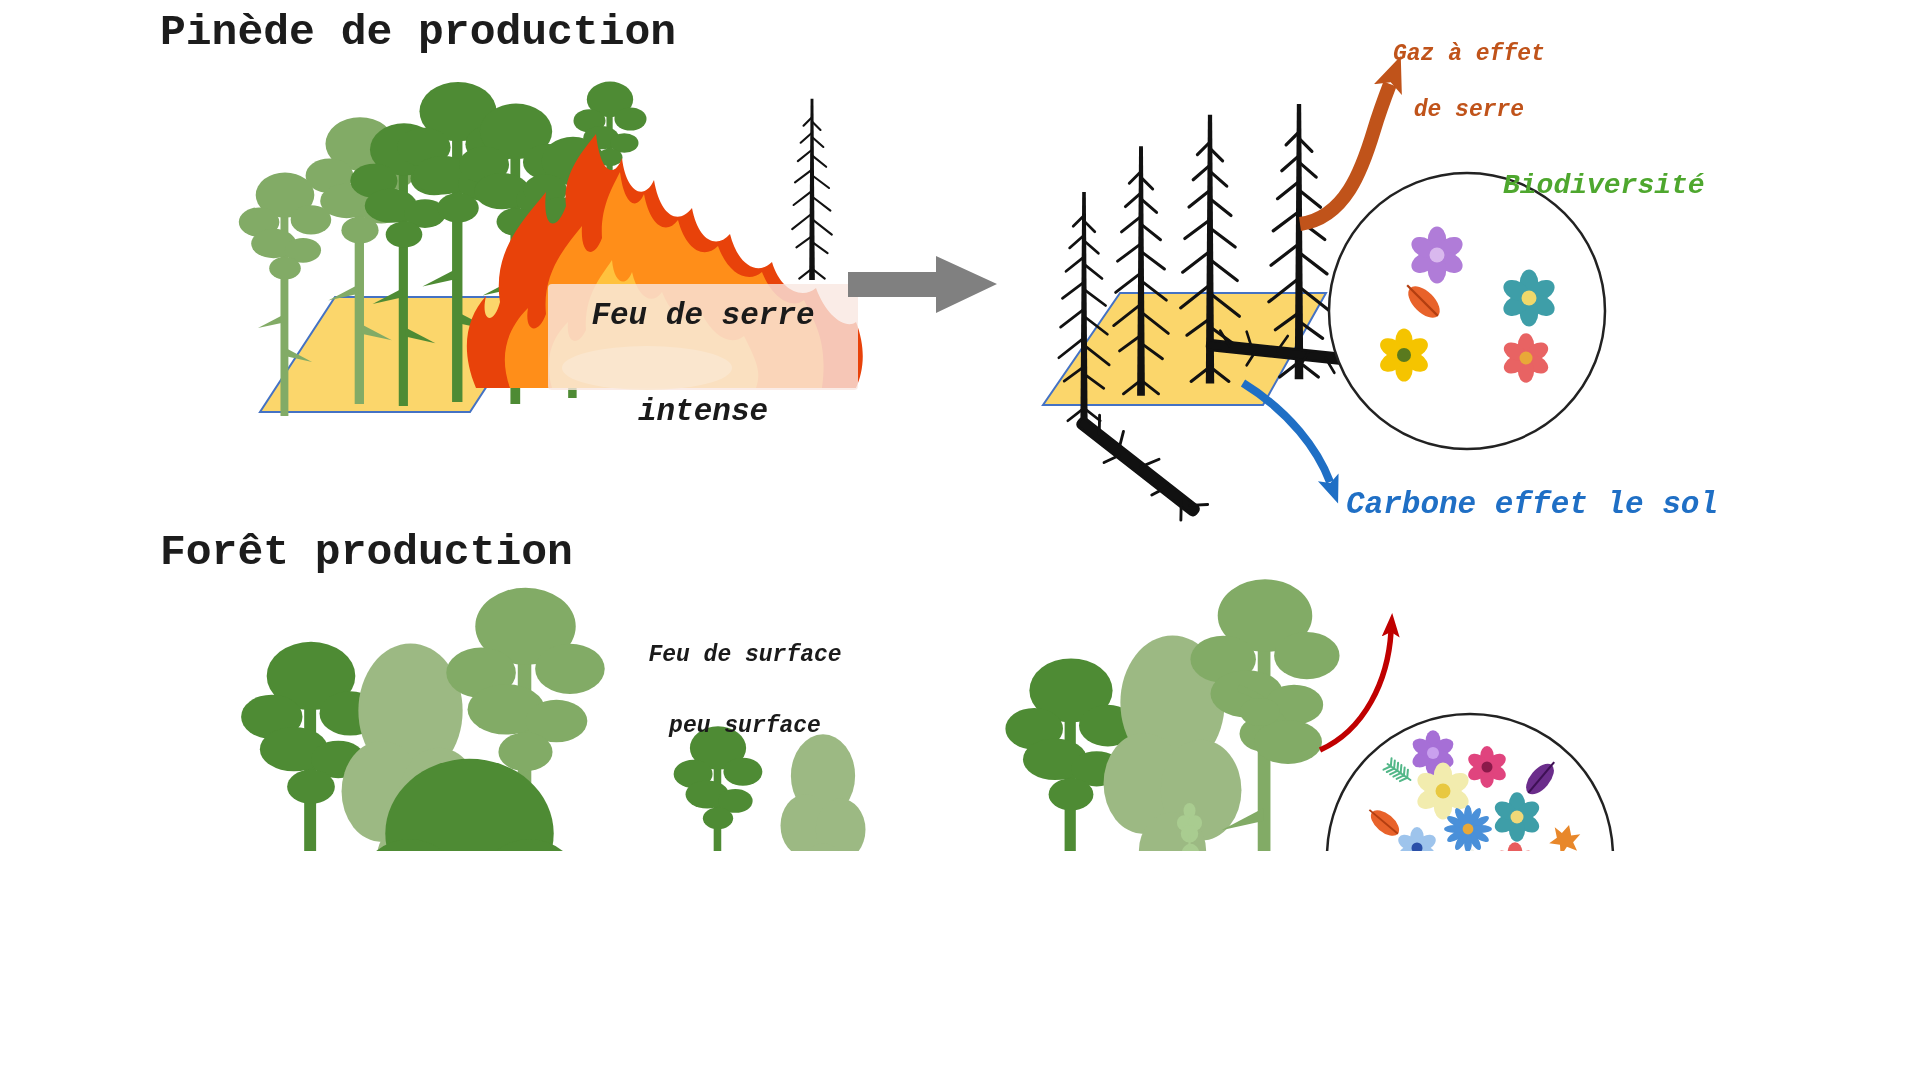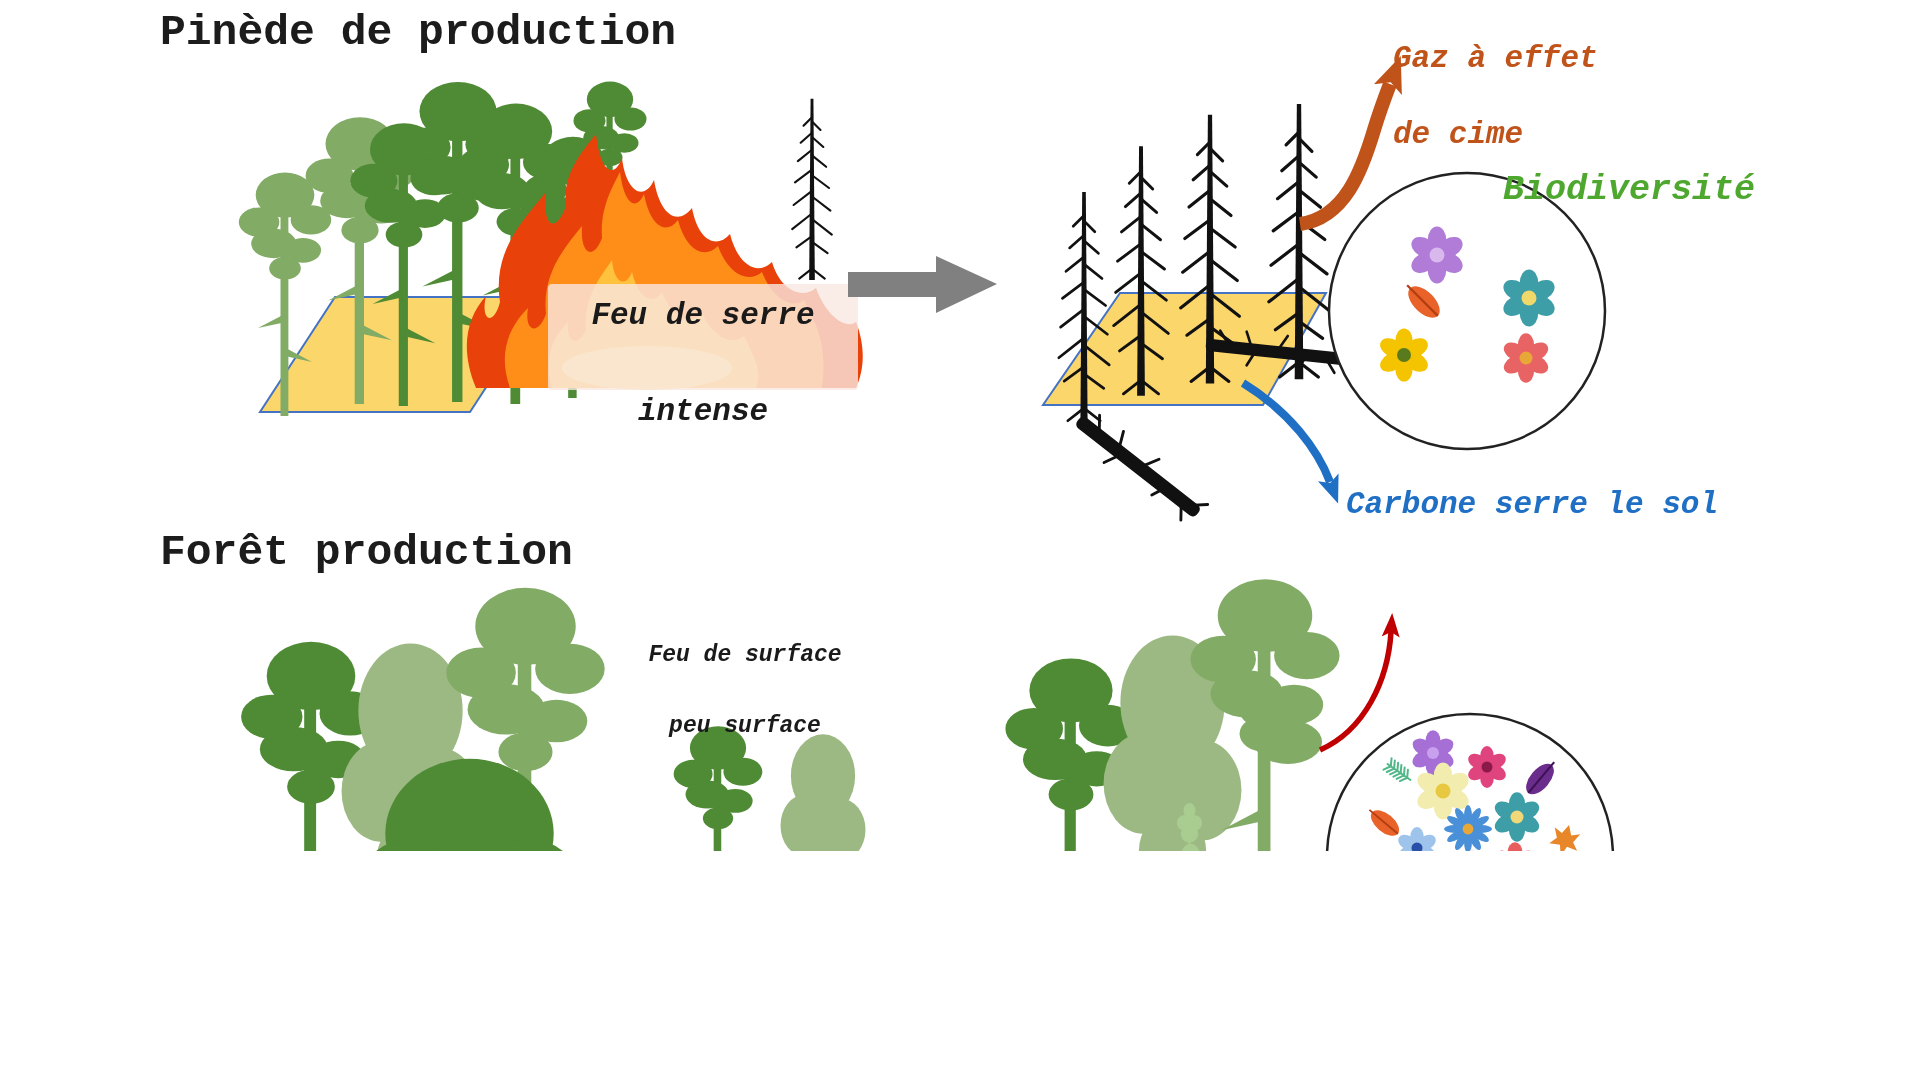--- a/index.html
+++ b/index.html
@@ -4,22 +4,22 @@
 <style>
   html,body{margin:0;padding:0;background:#ffffff;}
   .stage{position:relative;width:1920px;height:851px;background:#ffffff;overflow:hidden;
          font-family:Liberation Mono, monospace;}
   .stage svg.art{position:absolute;left:0;top:0;}
   .txt{position:absolute;white-space:pre-line;}
   .title{font-size:43px;font-weight:600;color:var(--c-ink);letter-spacing:0px;}
   .lbl{font-style:italic;font-weight:700;}
   .fire-label{left:548px;top:292px;width:310px;text-align:center;font-size:31px;line-height:1.55;color:#1a1a1a;}
   .surface-label{left:600px;top:638px;width:290px;text-align:center;font-size:23px;line-height:1.55;color:#1a1a1a;}
-  .ghg-label{left:1393px;top:40px;font-size:31px;line-height:1.22;color:var(--c-ghg_arrow);}
-  .biodiv-label{left:1503px;top:170px;font-size:35px;color:var(--c-biodiv_green);}
+  .ghg-label{left:1393px;top:40px;font-size:23px;line-height:1.22;color:var(--c-ghg_arrow);text-align:center;}
+  .biodiv-label{left:1503px;top:170px;font-size:28px;color:var(--c-biodiv_green);}
   .carbon-label{left:1346px;top:487px;font-size:31px;color:var(--c-carbon_blue);}
   .t-dark{color:var(--c-tree_dark);} .t-light{color:var(--c-tree_light);}
   .t-pale{color:var(--c-tree_pale);} .t-sap{color:var(--c-sapling);}
   .t-dead{color:var(--c-dead_tree);}
   .plot{fill:var(--c-plot_fill);stroke:var(--c-plot_border);stroke-width:2;}
   .f-red{fill:var(--c-fire_red);} .f-org{fill:var(--c-fire_orange);}
   .f-yel{fill:var(--c-fire_yellow);} .f-core{fill:var(--c-fire_core);}
   .gray-arrow{fill:var(--c-arrow_gray);}
   .circle-outline{fill:#ffffff;stroke:#222222;stroke-width:2.5;}
 </style>
@@ -460,24 +460,24 @@
 
   <path d="M1262,926 C1320,955 1340,990 1350,1026" stroke="var(--c-carbon_blue)" stroke-width="21" fill="none" marker-end="url(#m-bluethick)"></path>
 </svg>
 
 <div class="txt title" style="left:160px;top:8px;">Pinède de production</div>
 
 <div class="txt lbl fire-label"><span>Feu de serre</span><br>
   <span>intense</span></div>
 
 <div class="txt lbl ghg-label"><span>Gaz à effet</span><br>
-  <span>de cime</span></div>
+  <span>de serre</span></div>
 
 <div class="txt lbl biodiv-label">Biodiversité</div>
 
-<div class="txt lbl carbon-label">Carbone serre le sol</div>
+<div class="txt lbl carbon-label">Carbone effet le sol</div>
 
 <div class="txt title" style="left:160px;top:528px;">Forêt production</div>
 
 <div class="txt lbl surface-label"><span>Feu de surface</span><br>
   <span>peu surface</span></div>
 
 </div>
 
 </body></html>

